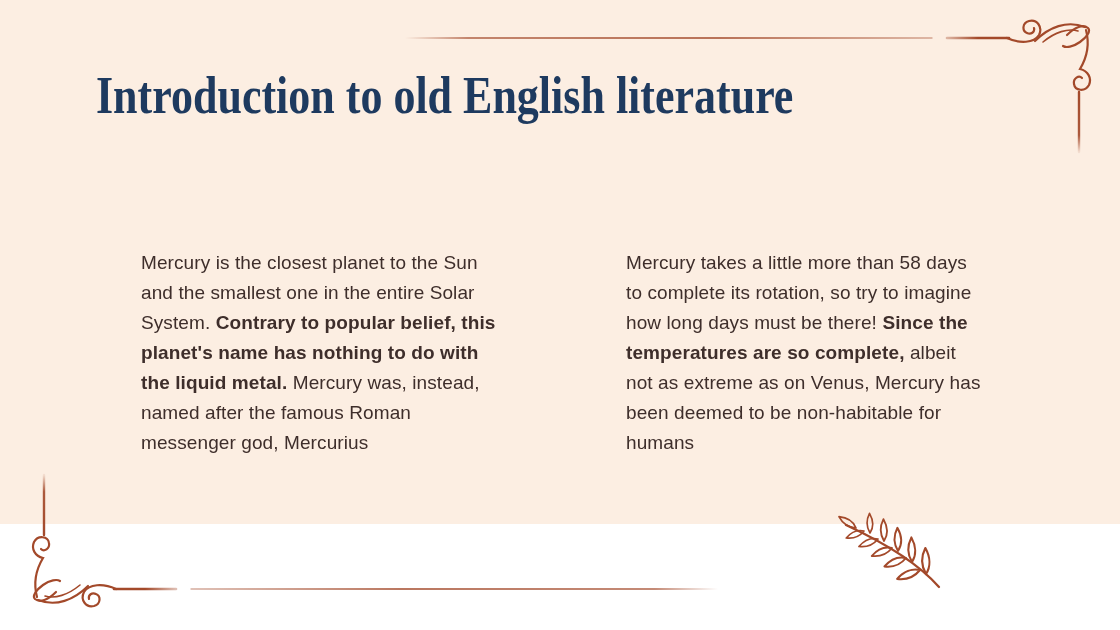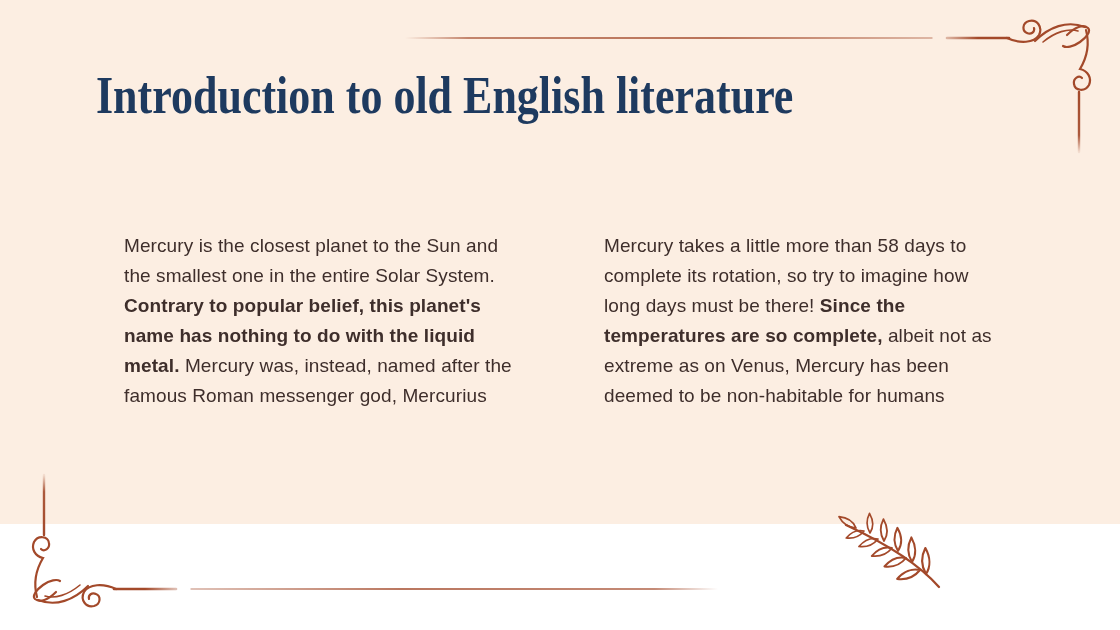--- a/index.html
+++ b/index.html
@@ -28,21 +28,21 @@
     font-weight:700;font-size:53px;line-height:1.1;
     color:var(--title_text);
     letter-spacing:0px;white-space:nowrap;
     transform:scaleX(0.83);transform-origin:left top;
   }
   .columns{
     position:absolute;left:124px;top:231px;width:880px;
     display:flex;gap:90px;
   }
   .col{
-    width:390px;margin:0;
+    width:390px;margin:17px;
     font-size:19px;line-height:30px;
     color:var(--body_text);
     letter-spacing:0.1px;
   }
   .col .b{font-weight:700;}
 </style>
 </head>
 <body>
 
 <div class="slide">

